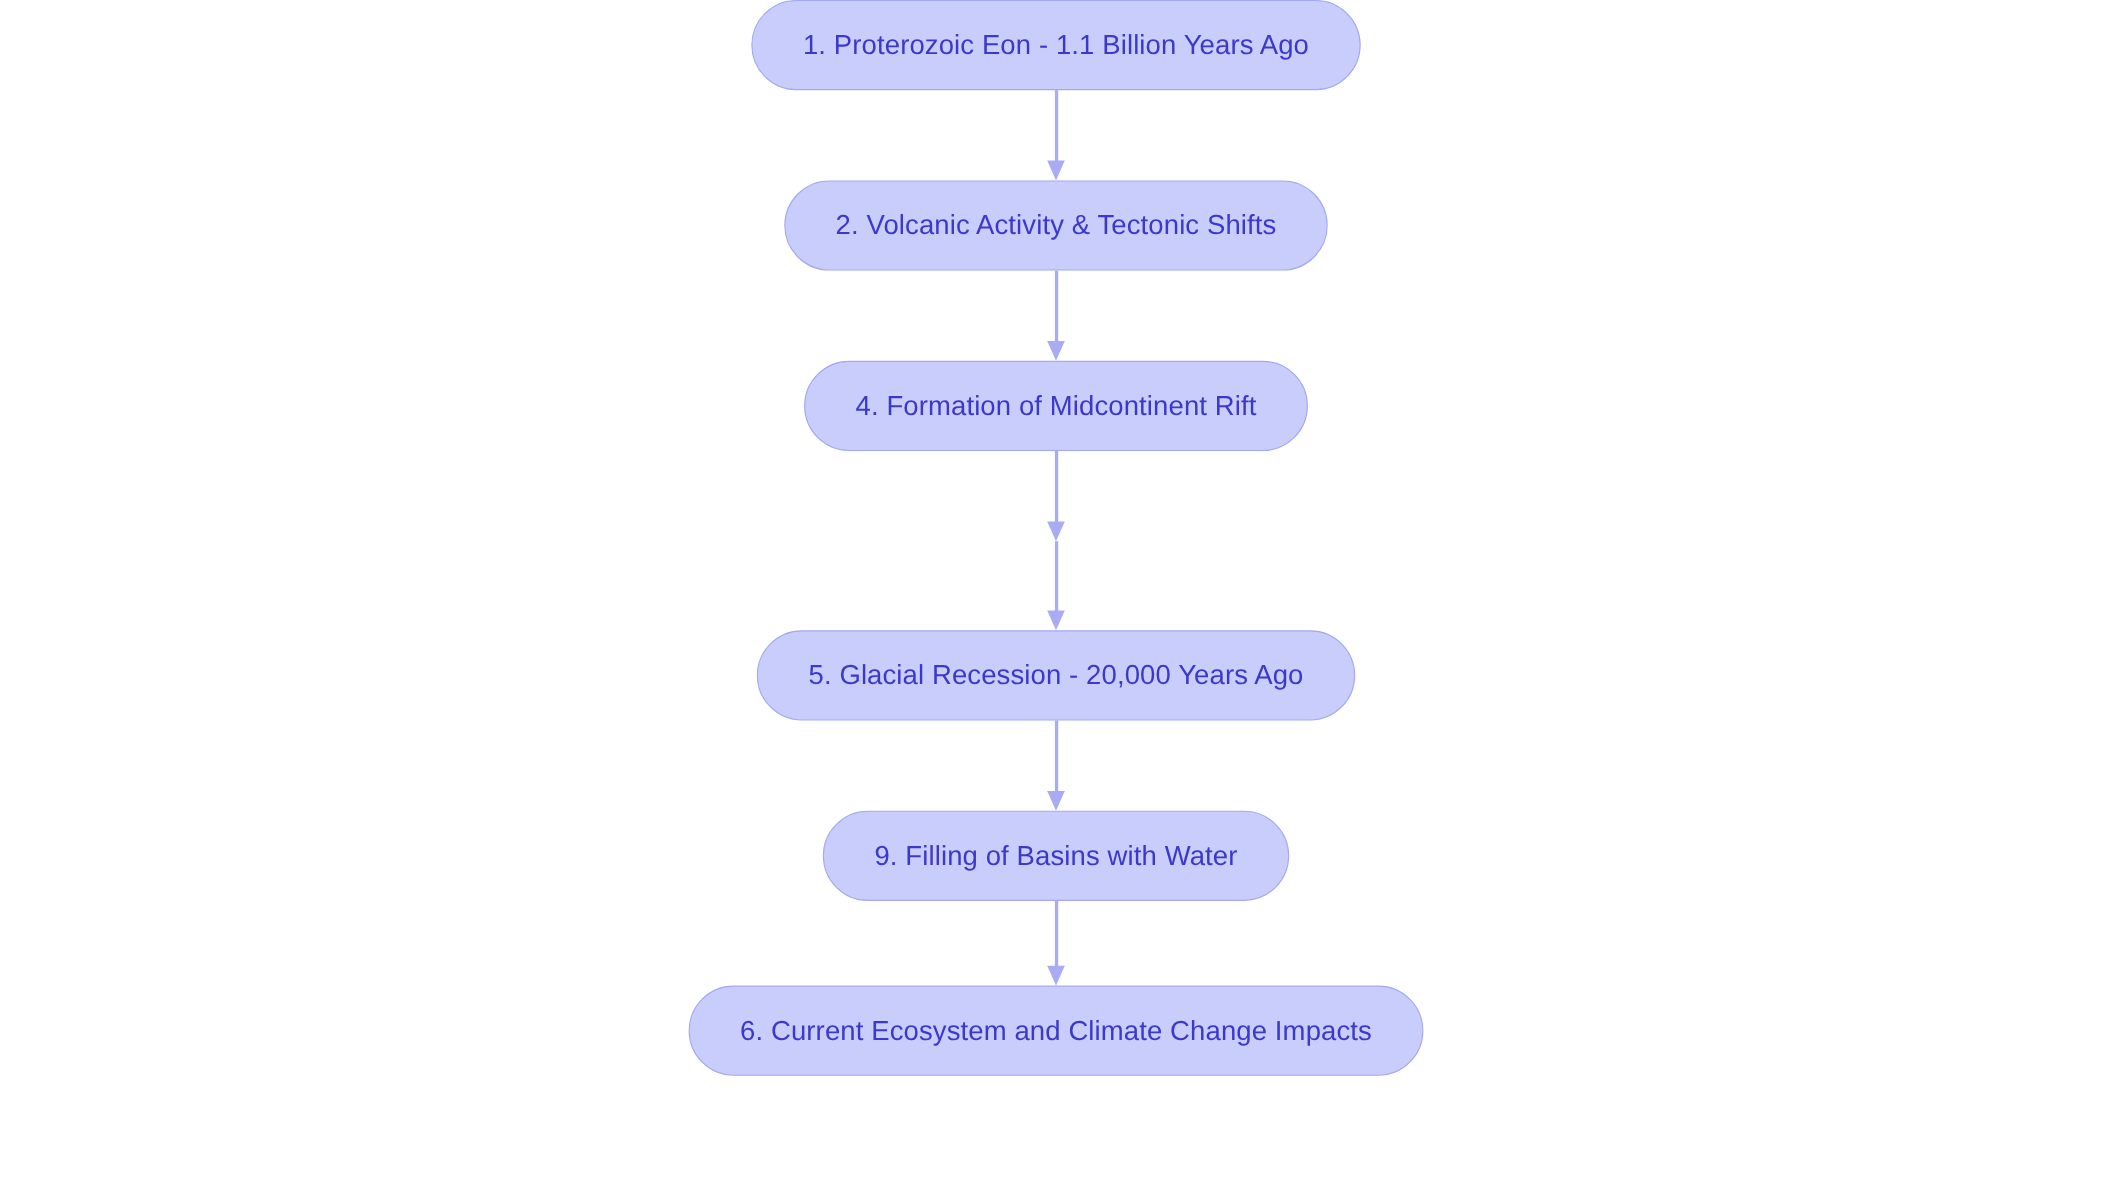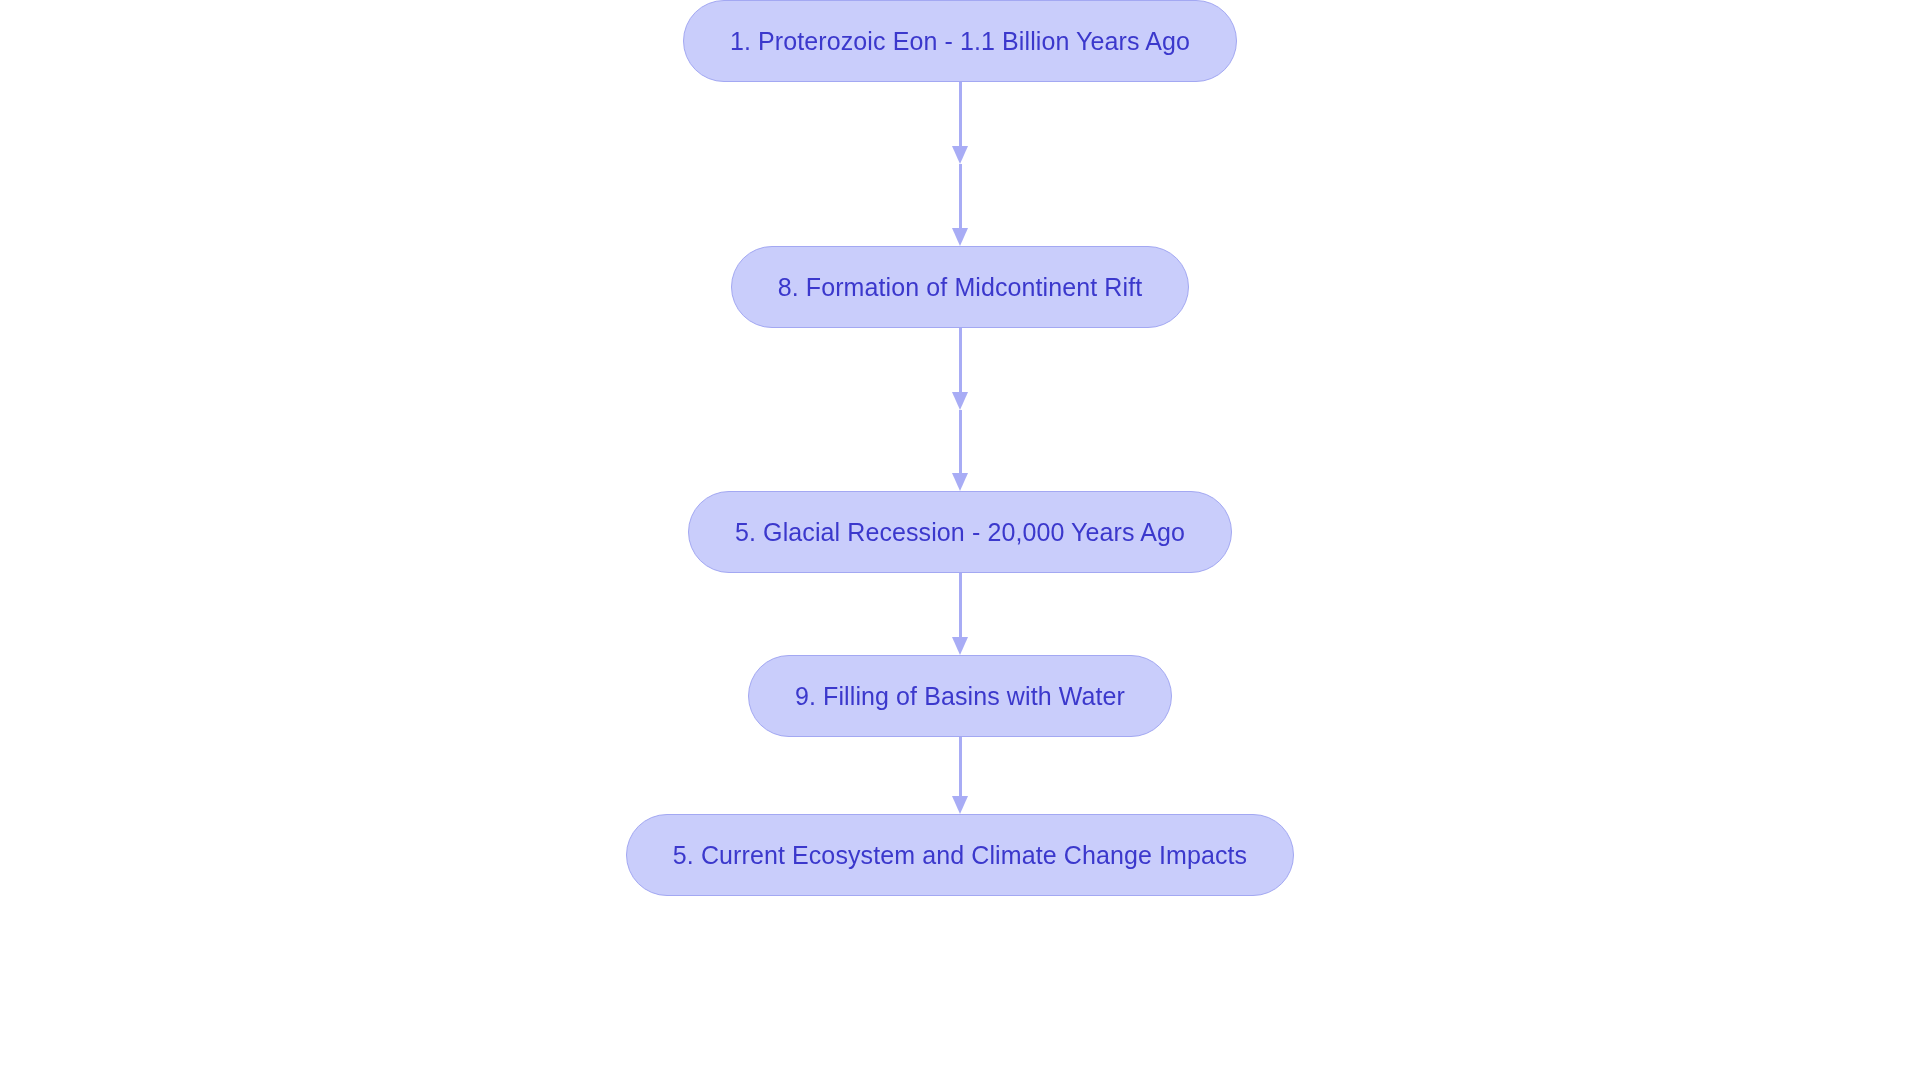--- a/index.html
+++ b/index.html
@@ -93,28 +93,31 @@
 
     <div class="node">
       <span class="node-label">1. Proterozoic Eon - 1.1 Billion Years Ago</span>
     </div>
 
     <div class="connector gap-1">
       <div class="connector-line"></div>
       <div class="connector-head"></div>
     </div>
 
+    <div class="node">
+      <span class="node-label">2. Volcanic Activity &amp; Tectonic Shifts</span>
+    </div>
 
     <div class="connector gap-2">
       <div class="connector-line"></div>
       <div class="connector-head"></div>
     </div>
 
     <div class="node">
-      <span class="node-label">8. Formation of Midcontinent Rift</span>
+      <span class="node-label">4. Formation of Midcontinent Rift</span>
     </div>
 
     <div class="connector gap-3">
       <div class="connector-line"></div>
       <div class="connector-head"></div>
     </div>
 
 
     <div class="connector gap-4">
       <div class="connector-line"></div>
@@ -133,17 +136,17 @@
     <div class="node">
       <span class="node-label">9. Filling of Basins with Water</span>
     </div>
 
     <div class="connector gap-6">
       <div class="connector-line"></div>
       <div class="connector-head"></div>
     </div>
 
     <div class="node">
-      <span class="node-label">5. Current Ecosystem and Climate Change Impacts</span>
+      <span class="node-label">6. Current Ecosystem and Climate Change Impacts</span>
     </div>
 
   </div>
 </div>
 
 </body></html>

